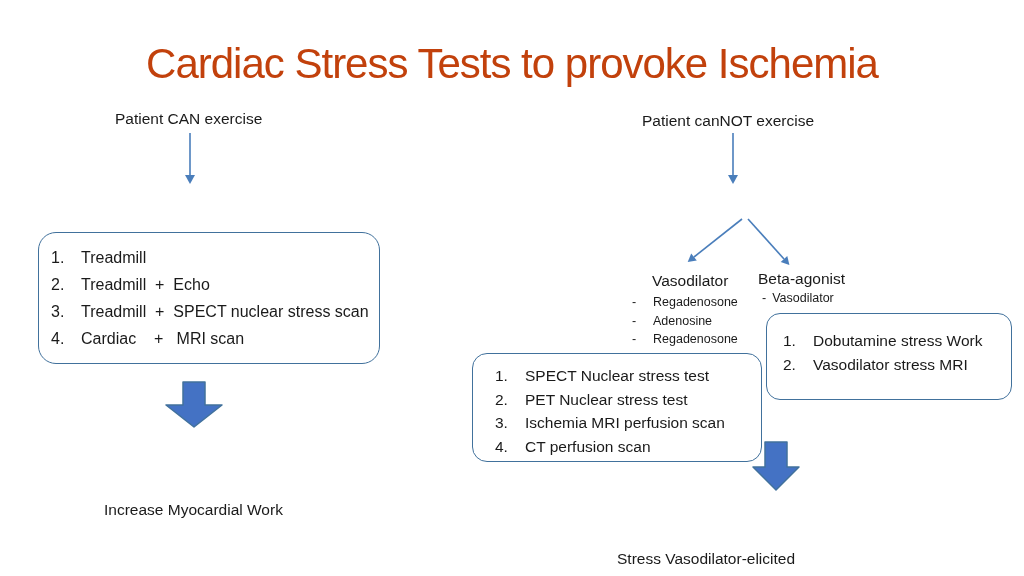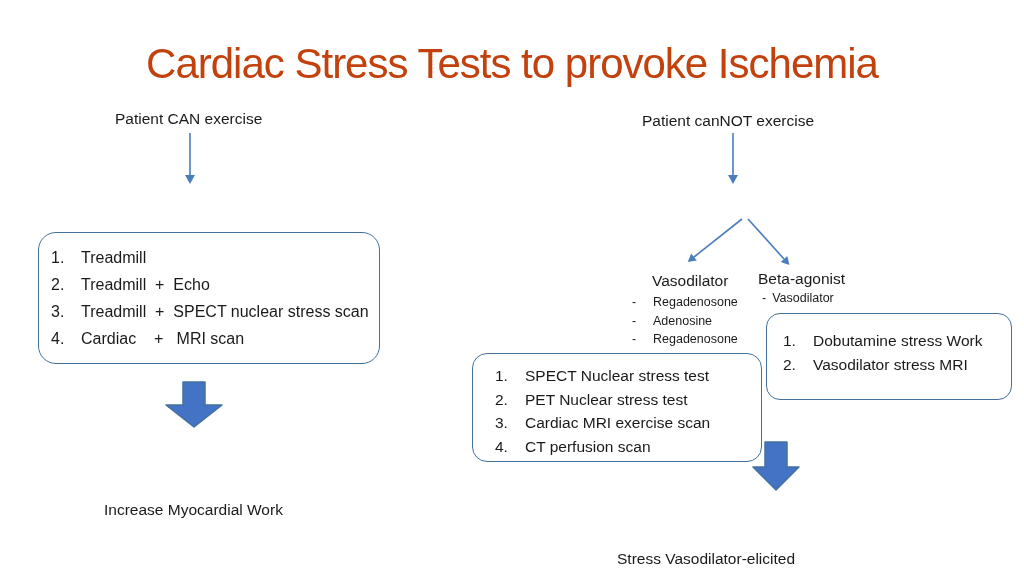--- a/index.html
+++ b/index.html
@@ -127,21 +127,21 @@
     <div class="num-row">
       <span class="num">1.</span>
       <span class="item-text">SPECT Nuclear stress test</span>
     </div>
     <div class="num-row">
       <span class="num">2.</span>
       <span class="item-text">PET Nuclear stress test</span>
     </div>
     <div class="num-row">
       <span class="num">3.</span>
-      <span class="item-text">Cardiac MRI exercise scan</span>
+      <span class="item-text">Ischemia MRI perfusion scan</span>
     </div>
     <div class="num-row">
       <span class="num">4.</span>
       <span class="item-text">CT perfusion scan</span>
     </div>
   </div>
 
   <div class="flow-box box-right">
     <div class="num-row">
       <span class="num">1.</span>

